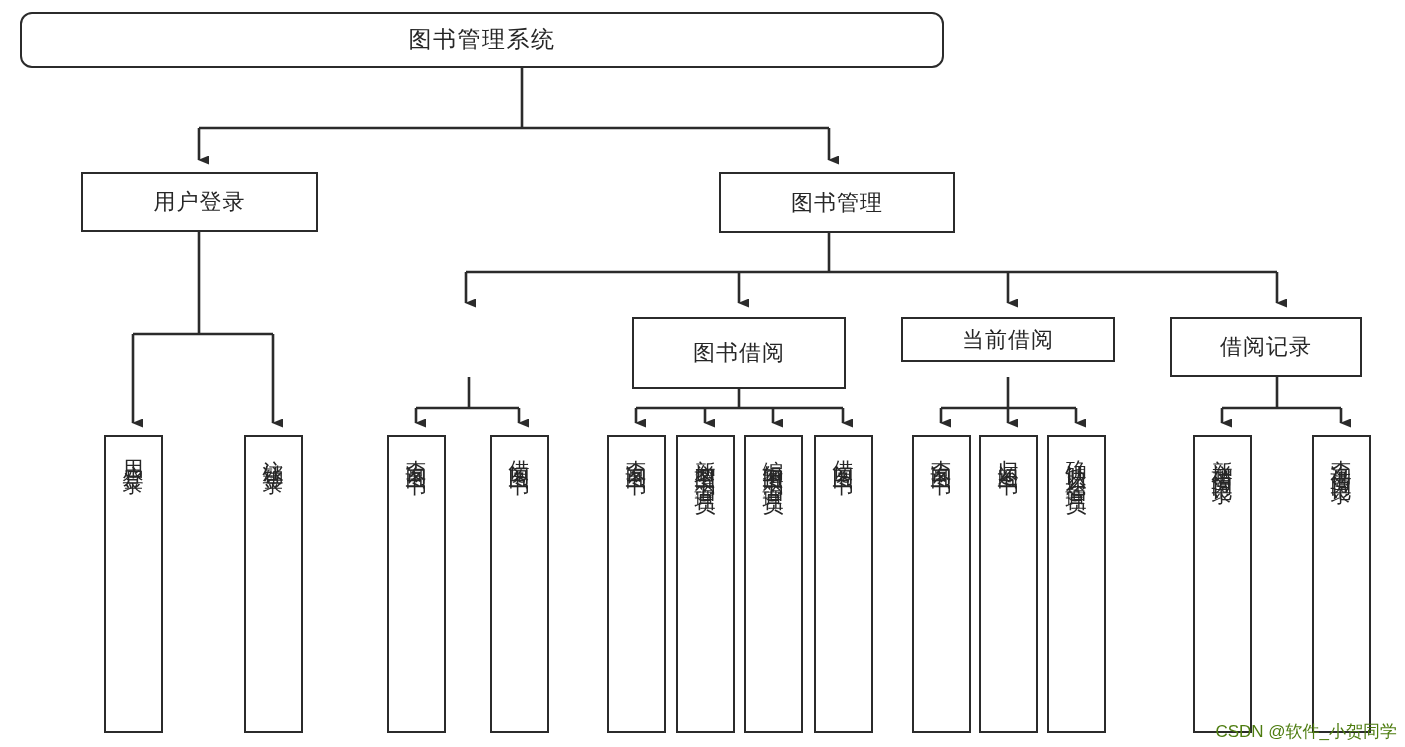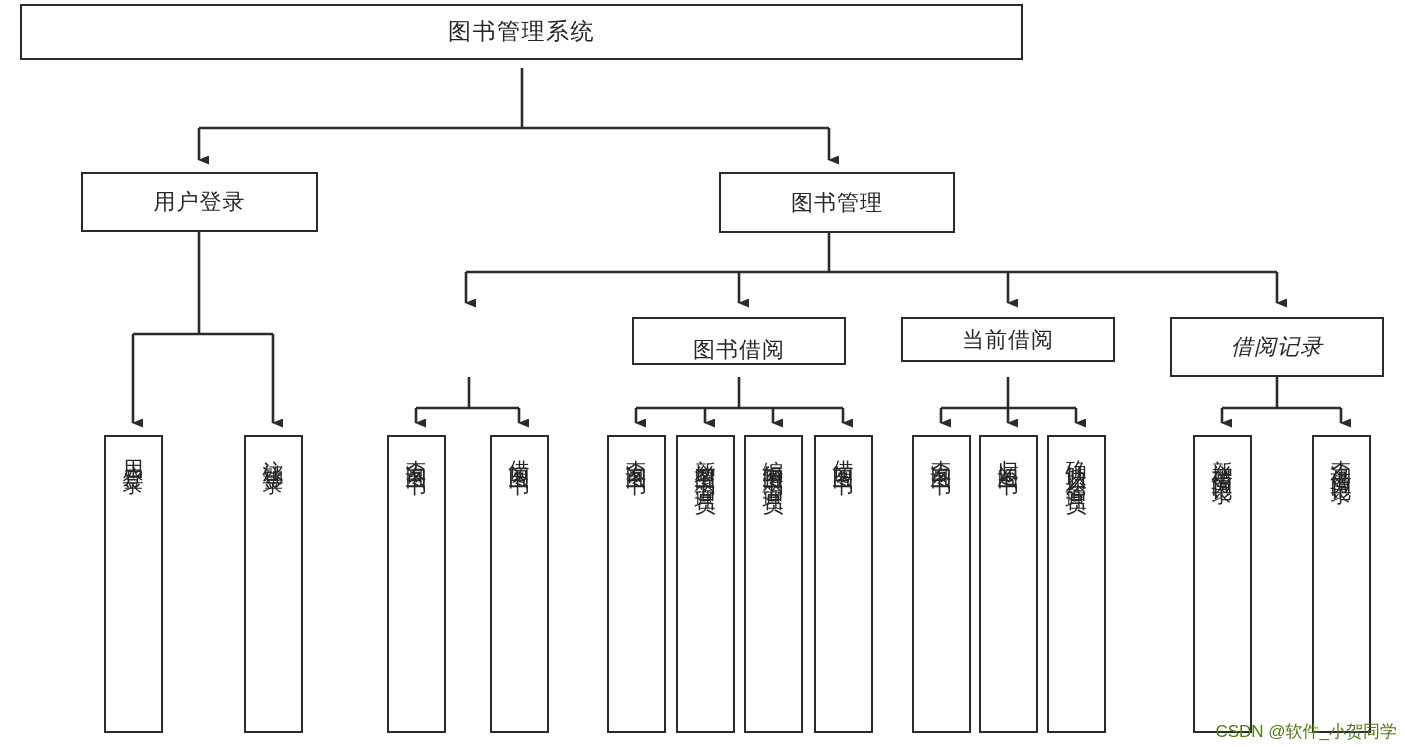--- a/index.html
+++ b/index.html
@@ -105,38 +105,38 @@
       <path d="M1008,408 L1008,423" marker-end="url(#arw)"></path>
       <path d="M1076,408 L1076,423" marker-end="url(#arw)"></path>
 
       <path d="M1277,377 L1277,408"></path>
       <path d="M1222,408 L1341,408"></path>
       <path d="M1222,408 L1222,423" marker-end="url(#arw)"></path>
       <path d="M1341,408 L1341,423" marker-end="url(#arw)"></path>
     </g>
   </svg>
 
-  <div class="node h root" style="left:20px;top:4px;width:1003px;height:56px;">
+  <div class="node h root" style="left:20px;top:12px;width:924px;height:56px;border-radius:12px;">
     <span class="lbl">图书管理系统</span>
   </div>
 
   <div class="node h" style="left:81px;top:172px;width:237px;height:60px;">
     <span class="lbl">用户登录</span>
   </div>
   <div class="node h" style="left:711px;top:172px;width:236px;height:61px;margin-left:8px;">
     <span class="lbl">图书管理</span>
   </div>
 
-  <div class="node h" style="left:632px;top:317px;width:214px;height:48px;align-items:flex-end;">
+  <div class="node h" style="left:632px;top:317px;width:214px;height:72px;">
     <span class="lbl">图书借阅</span>
   </div>
   <div class="node h" style="left:901px;top:317px;width:214px;height:45px;">
     <span class="lbl">当前借阅</span>
   </div>
-  <div class="node h" style="left:1170px;top:317px;width:214px;height:60px;font-style:italic;">
+  <div class="node h" style="left:1170px;top:317px;width:192px;height:60px;">
     <span class="lbl">借阅记录</span>
   </div>
 
   <div class="node v" style="left:104px;top:435px;width:59px;height:298px;">
     <span class="lbl">用户登录</span>
   </div>
   <div class="node v" style="left:244px;top:435px;width:59px;height:298px;">
     <span class="lbl">注销登录</span>
   </div>
 

